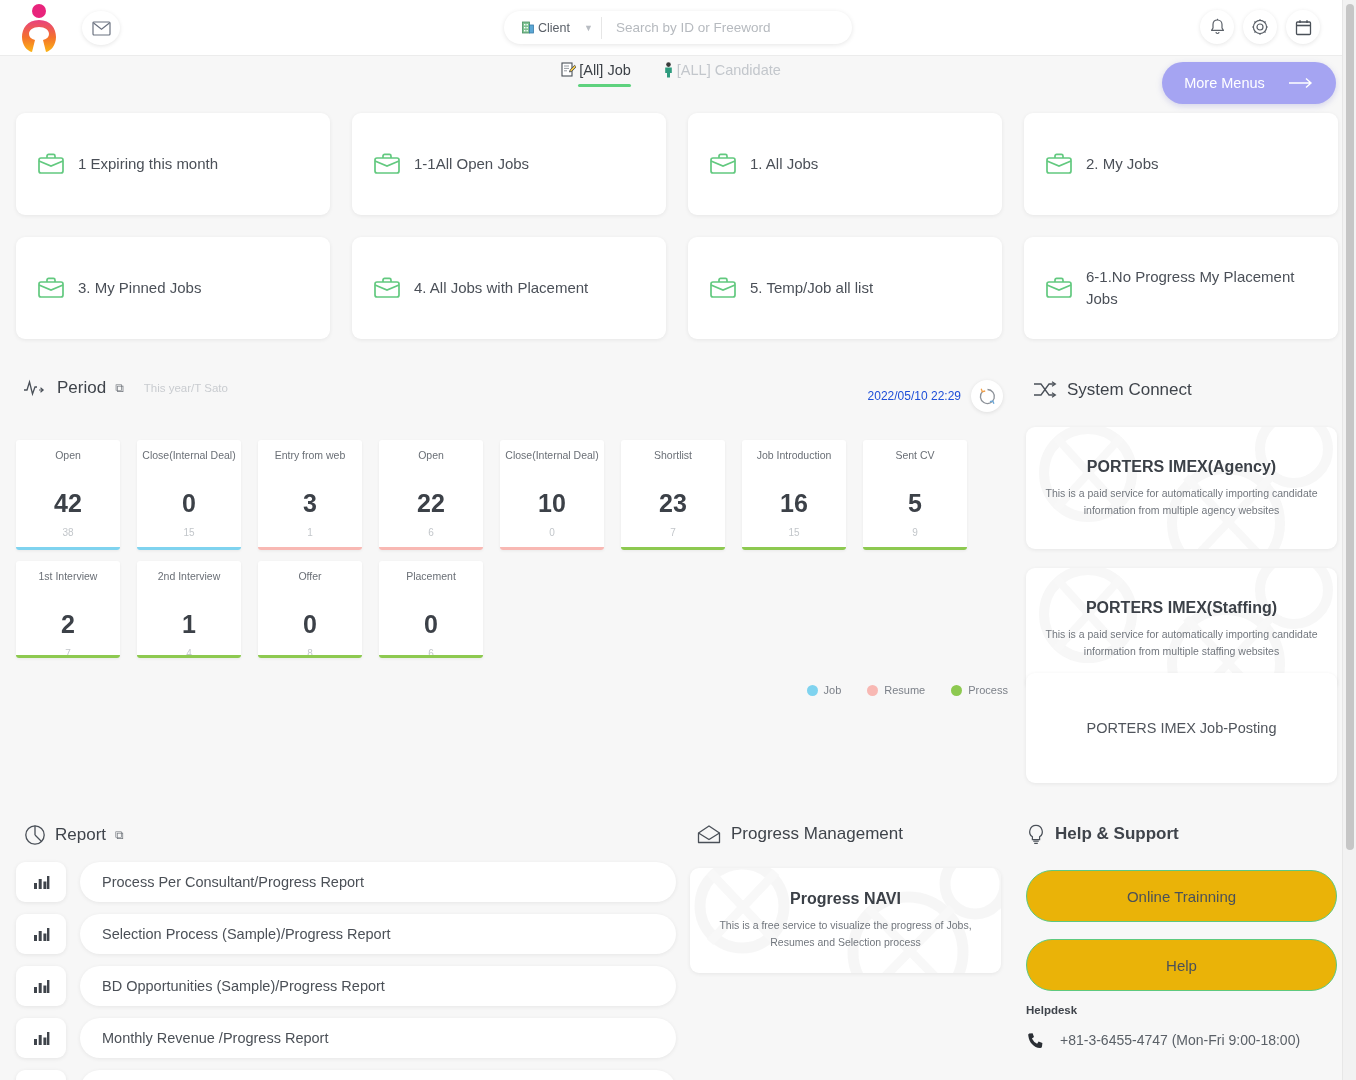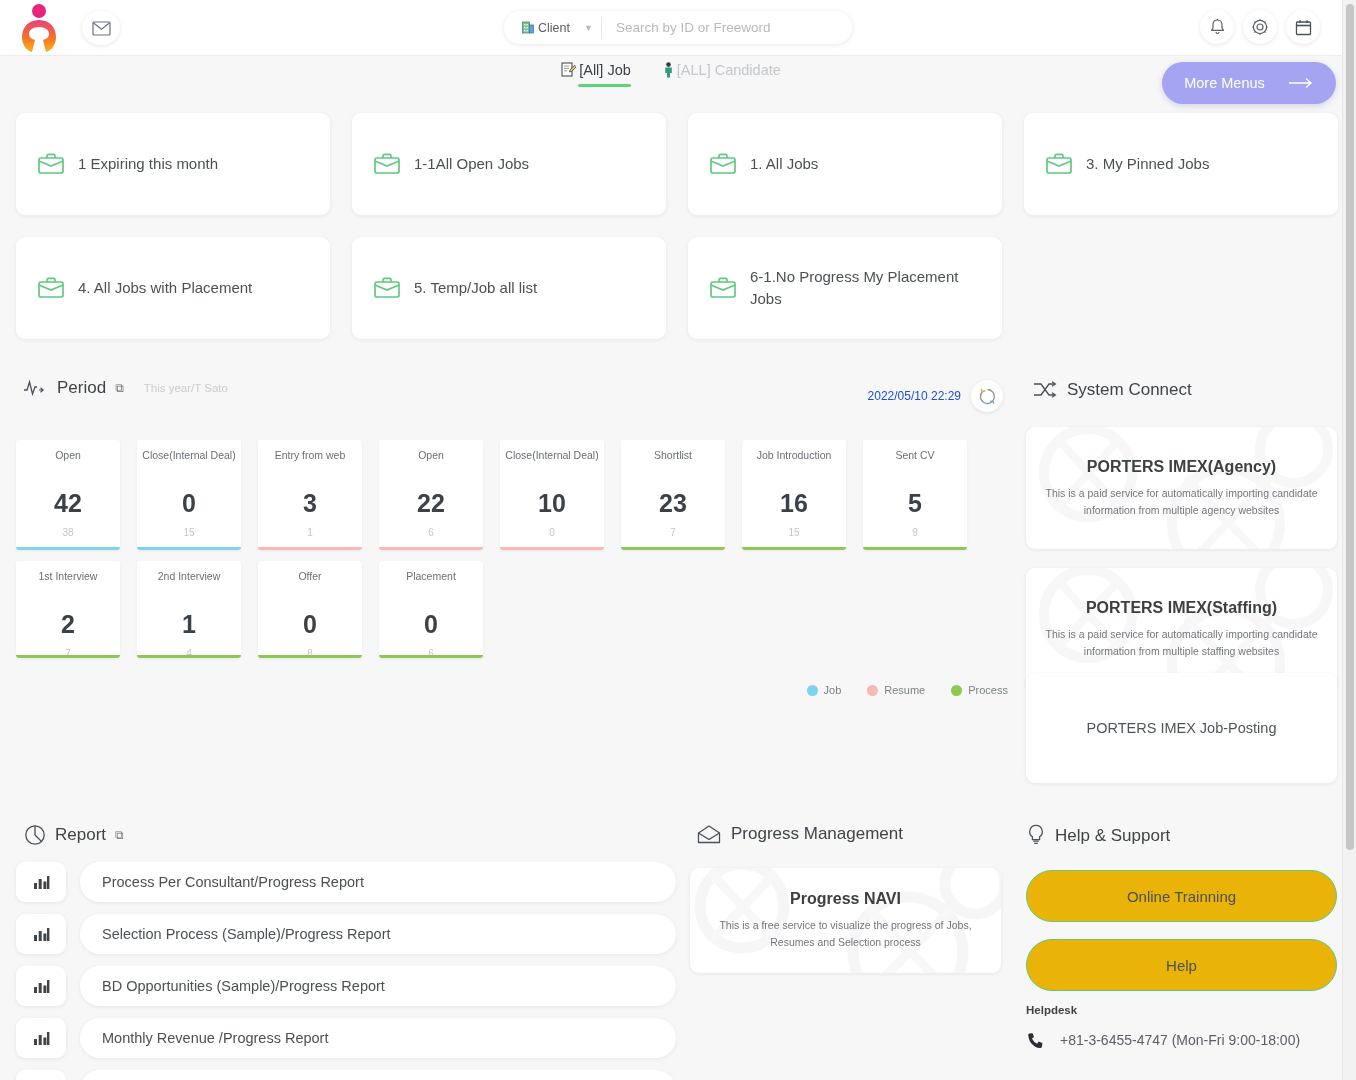--- a/index.html
+++ b/index.html
@@ -152,21 +152,21 @@
   
   .pm-head { position:absolute; top:824px; left:697px; display:flex; align-items:center; gap:10px; }
   .pm-card {
     position:absolute; top:868px; left:690px; width:311px; height:105px;
     background:#fff; border-radius:9px; box-shadow:0 1px 4px rgba(0,0,0,.07);
     overflow:hidden; display:flex; flex-direction:column;
     align-items:center; justify-content:center; text-align:center; cursor:pointer;
   }
 
   
-  .help-head { position:absolute; top:824px; left:1026px; display:flex; align-items:flex-end; gap:9px; }
+  .help-head { position:absolute; top:824px; left:1026px; display:flex; align-items:flex-start; gap:9px;font-weight:bold; }
   .help-btn {
     position:absolute; left:1026px; width:311px; height:52px;
     background:#eab308; border:1.5px solid #5ec97f; border-radius:26px;
     display:flex; align-items:center; justify-content:center;
     font-size:15px; color:#4b5158; cursor:pointer;
   }
   #helpbtn1 { top:870px; }
   #helpbtn2 { top:939px; }
   .helpdesk-lbl { position:absolute; top:1004px; left:1026px; font-size:11.5px; font-weight:bold; color:#3f444b; }
   .helpdesk-row { position:absolute; top:1030px; left:1026px; width:311px; display:flex; gap:14px; align-items:flex-start; }
@@ -306,20 +306,28 @@
           <path d="M1 8 L13 13 L25 8" fill="none" stroke="#62c97f" stroke-width="1.7"></path>
         </svg>
       <span class="label">1. All Jobs</span>
     </div>
     <div class="jobcard">
       <svg width="26" height="22" viewBox="0 0 26 22">
           <rect x="1" y="5" width="24" height="15" rx="2" fill="none" stroke="#62c97f" stroke-width="1.7"></rect>
           <path d="M9 5 V3 a1.6 1.6 0 0 1 1.6-1.6 h4.8 A1.6 1.6 0 0 1 17 3 V5" fill="none" stroke="#62c97f" stroke-width="1.7"></path>
           <path d="M1 8 L13 13 L25 8" fill="none" stroke="#62c97f" stroke-width="1.7"></path>
         </svg>
+      <span class="label">2. My Jobs</span>
+    </div>
+    <div class="jobcard">
+      <svg width="26" height="22" viewBox="0 0 26 22">
+          <rect x="1" y="5" width="24" height="15" rx="2" fill="none" stroke="#62c97f" stroke-width="1.7"></rect>
+          <path d="M9 5 V3 a1.6 1.6 0 0 1 1.6-1.6 h4.8 A1.6 1.6 0 0 1 17 3 V5" fill="none" stroke="#62c97f" stroke-width="1.7"></path>
+          <path d="M1 8 L13 13 L25 8" fill="none" stroke="#62c97f" stroke-width="1.7"></path>
+        </svg>
       <span class="label">3. My Pinned Jobs</span>
     </div>
     <div class="jobcard">
       <svg width="26" height="22" viewBox="0 0 26 22">
           <rect x="1" y="5" width="24" height="15" rx="2" fill="none" stroke="#62c97f" stroke-width="1.7"></rect>
           <path d="M9 5 V3 a1.6 1.6 0 0 1 1.6-1.6 h4.8 A1.6 1.6 0 0 1 17 3 V5" fill="none" stroke="#62c97f" stroke-width="1.7"></path>
           <path d="M1 8 L13 13 L25 8" fill="none" stroke="#62c97f" stroke-width="1.7"></path>
         </svg>
       <span class="label">4. All Jobs with Placement</span>
     </div>

